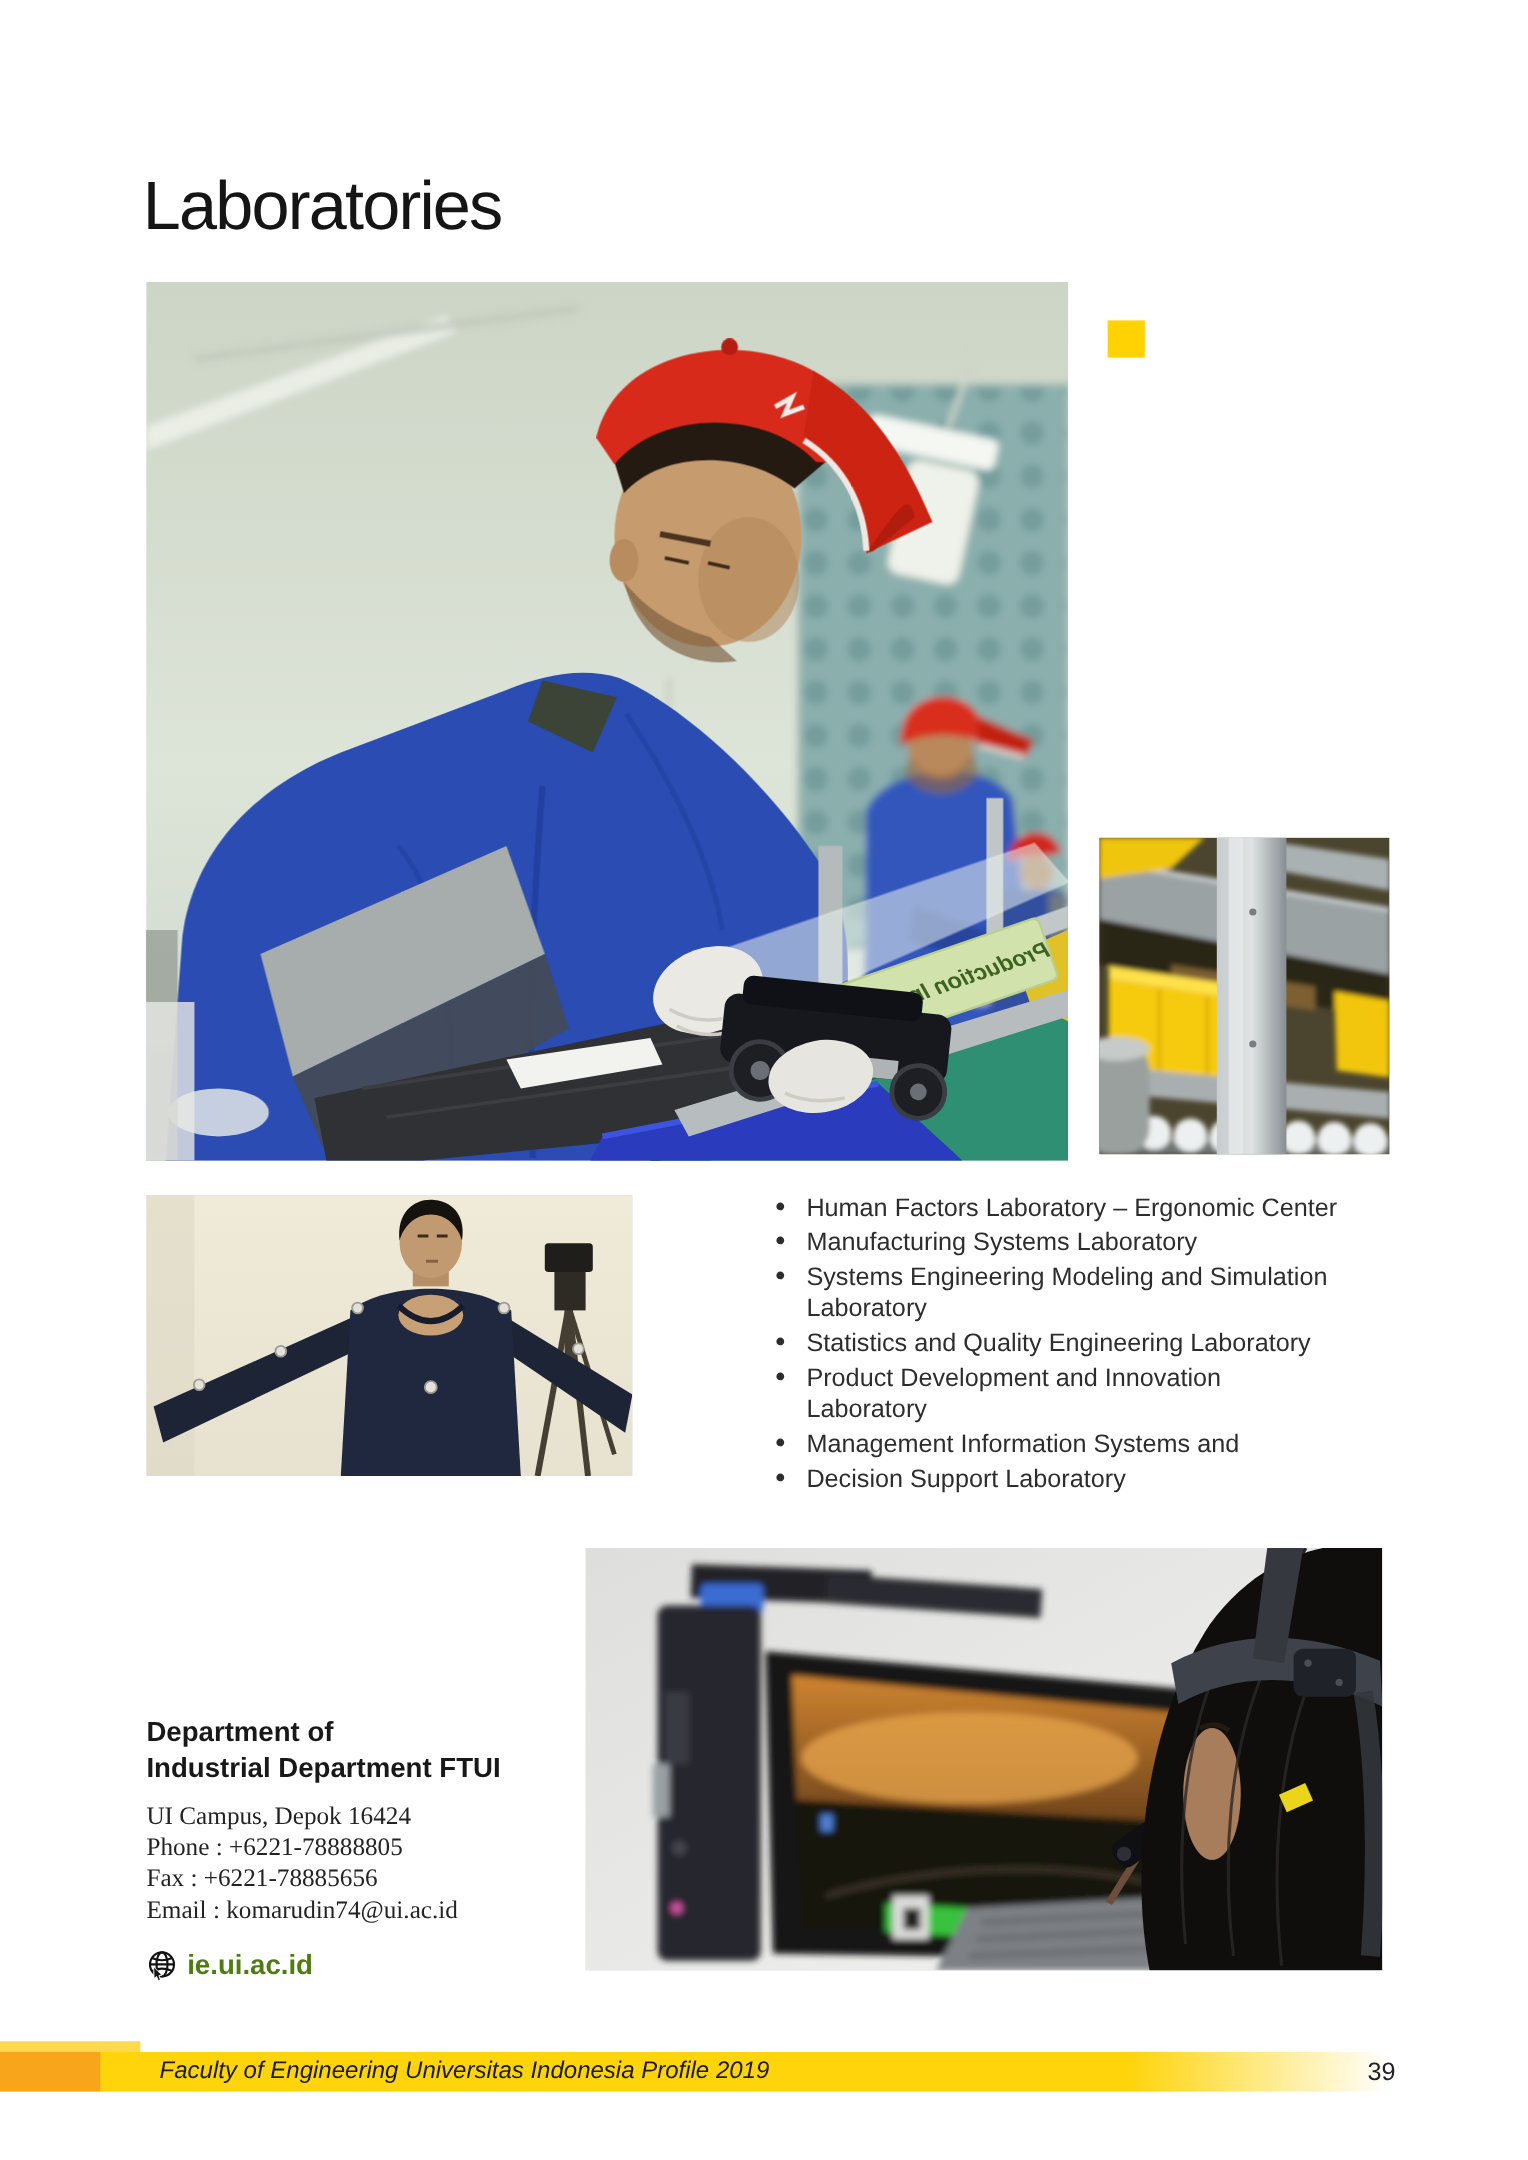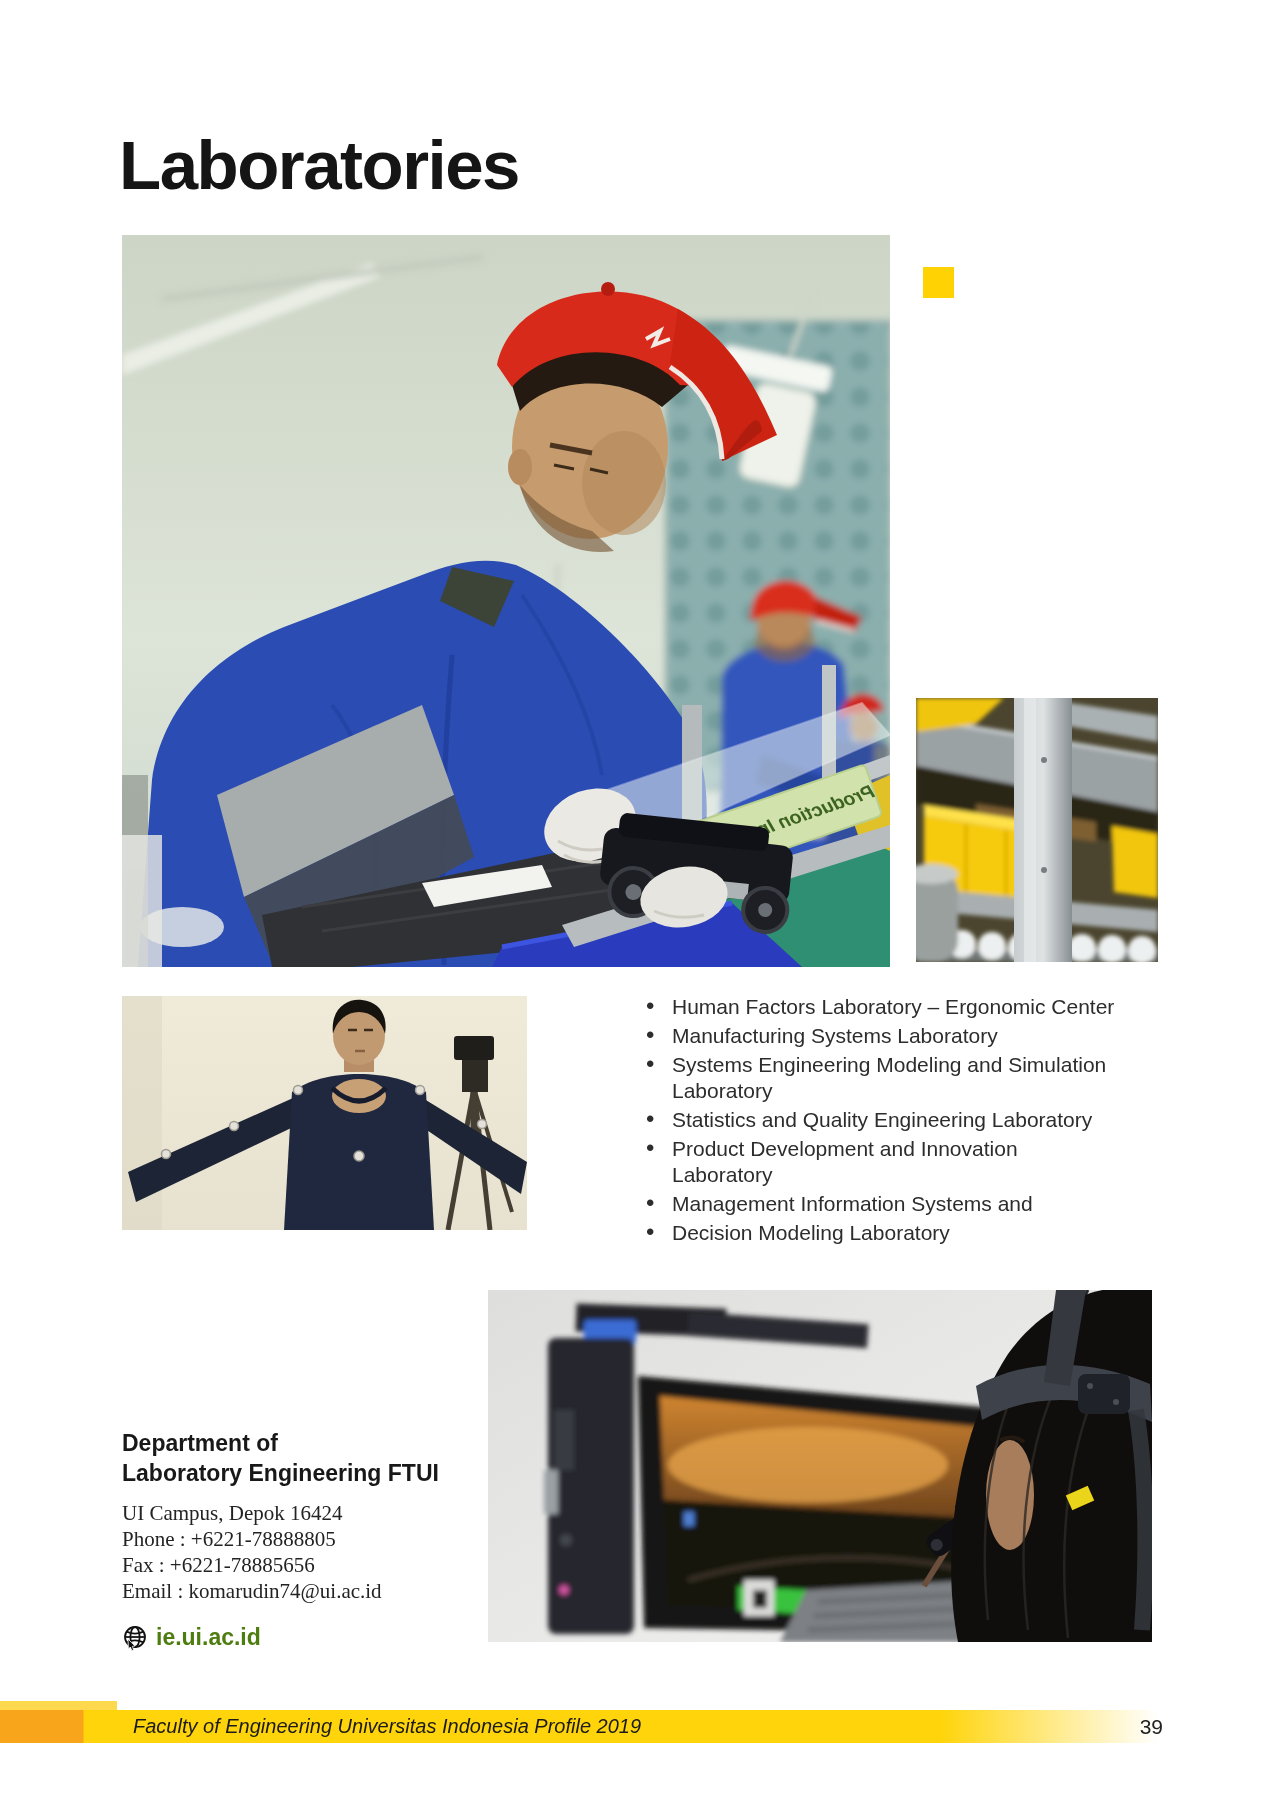--- a/index.html
+++ b/index.html
@@ -2,21 +2,21 @@
 <html><head>
 <meta charset="utf-8">
 <style>
   html,body{margin:0;padding:0;background:#ffffff;}
   .page{
     position:relative;width:1273px;height:1800px;background:#ffffff;overflow:hidden;
     font-family:"Liberation Sans",sans-serif;color:#1c1c1c;
   }
   .abs{position:absolute;}
   .page-title{
-    left:119px;top:126px;font-size:69px;font-weight:700;letter-spacing:-1.5px;color:#151515;
+    left:119px;top:139px;font-size:57px;font-weight:400;letter-spacing:-1.5px;color:#151515;
   }
   .photo{overflow:hidden;background:#dddddd;}
   .photo svg{display:block;width:100%;height:100%;}
   .photo-main{left:122px;top:235px;width:768px;height:732px;}
   .photo-equipment{left:916px;top:698px;width:242px;height:264px;}
   .photo-mocap{left:122px;top:996px;width:405px;height:234px;}
   .photo-eyetracking{left:488px;top:1290px;width:664px;height:352px;}
   .accent-square{left:923px;top:267px;width:31px;height:31px;}
   .intro-text{
     left:923px;top:312px;width:244px;
@@ -285,21 +285,21 @@
     </svg>
   </div>
 
   <ul class="abs labs-list">
       <li>Human Factors Laboratory – Ergonomic Center</li>
       <li>Manufacturing Systems Laboratory</li>
       <li>Systems Engineering Modeling and Simulation Laboratory</li>
       <li>Statistics and Quality Engineering Laboratory</li>
       <li>Product Development and Innovation Laboratory</li>
       <li>Management Information Systems and</li>
-      <li>Decision Modeling Laboratory</li>
+      <li>Decision Support Laboratory</li>
     </ul>
 
   <div class="abs photo photo-eyetracking">
     <svg viewBox="0 0 664 352" preserveAspectRatio="none" aria-hidden="true">
       <defs>
         <linearGradient id="bgg" x1="0" y1="0" x2="1" y2="1">
           <stop offset="0" stop-color="#dededc"></stop>
             <stop offset="1" stop-color="#f3f3f1"></stop>
         </linearGradient>
         <linearGradient id="orng" x1="0" y1="0" x2="0" y2="1">
@@ -375,21 +375,21 @@
         <path d="M648,120 C658,180 660,260 654,340" stroke="#34373d" stroke-width="16" fill="none" opacity="0.85"></path>
         <g transform="translate(592,208) rotate(-24)">
           <rect x="-12" y="-8" width="24" height="16" fill="#ead51a"></rect>
         </g>
       </g>
     </svg>
   </div>
 
   <div class="abs contact">
     <div class="contact-name">Department of</div>
-    <div class="contact-name">Laboratory Engineering FTUI</div>
+    <div class="contact-name">Industrial Department FTUI</div>
     <div class="contact-lines">
       <div>UI Campus, Depok 16424</div>
       <div>Phone : +6221-78888805</div>
       <div>Fax : +6221-78885656</div>
       <div>Email : komarudin74@ui.ac.id</div>
     </div>
     <div class="website-row">
       <svg class="globe" viewBox="0 0 26 26" aria-hidden="true">
         <g fill="none" stroke="#121212" stroke-width="1.8">
           <circle cx="13" cy="12" r="10"></circle>

